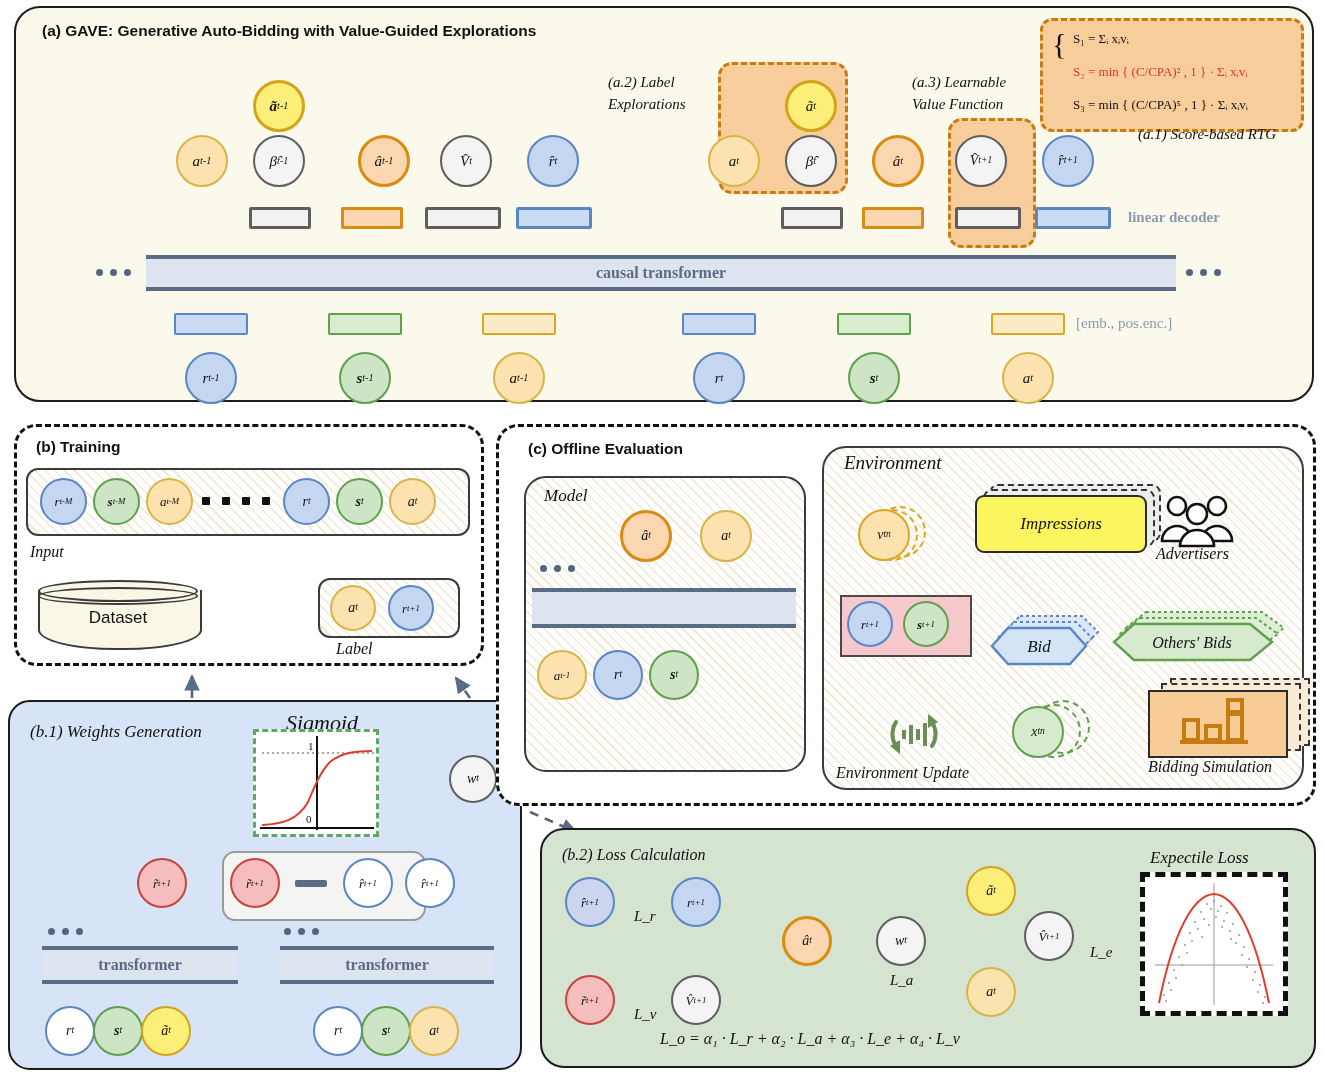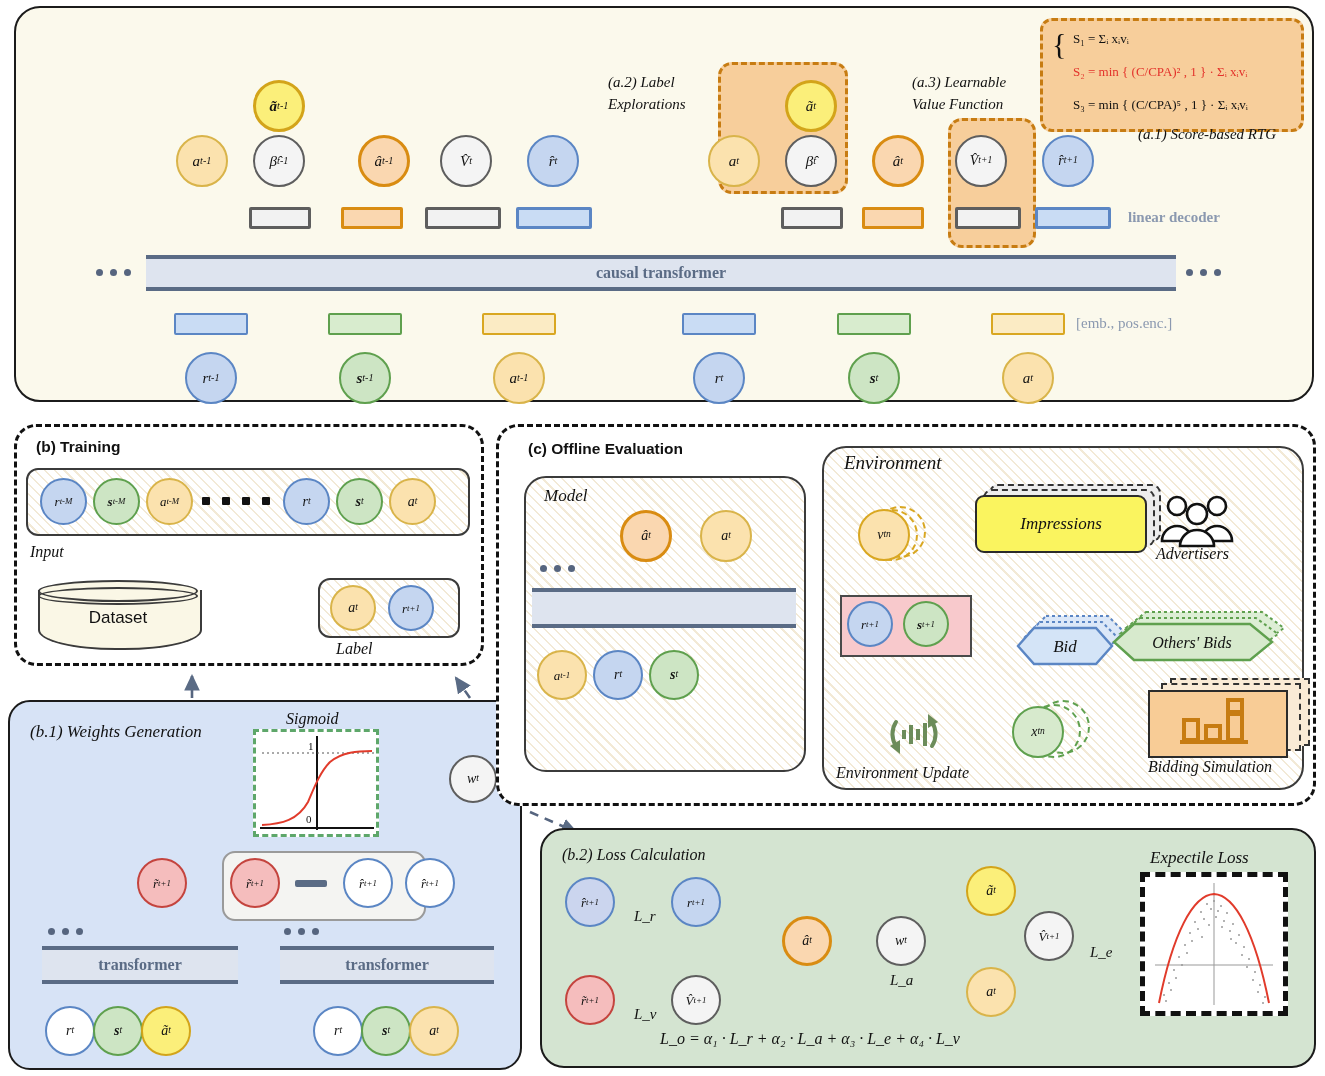--- a/index.html
+++ b/index.html
@@ -182,20 +182,21 @@
       <path d="M922,950 L968,982" marker-end="url(#ahd)"></path>
       <path d="M1074,936 L1128,936" marker-end="url(#ahd)"></path>
     </g>
     <g stroke="#5A6B85" stroke-width="1.9" fill="none">
       <path d="M832,941 L876,941" marker-end="url(#ah)"></path>
     </g>
   </svg>
 
   <div class="panel" id="panel-a"></div>
 
+  <div class="lbl ptitle" style="left:42px;top:22px;">(a) GAVE: Generative Auto-Bidding with Value-Guided Explorations</div>
 
   <div class="dashbox" style="left:718px;top:62px;width:130px;height:132px;"></div>
 
   <div class="dashbox" style="left:948px;top:118px;width:88px;height:130px;"></div>
 
   <div class="abs" style="left:1040px;top:18px;width:258px;height:108px;border:3px dashed #C77C12;
               background:#F7CE9B;border-radius:12px;">
     <div class="abs" style="left:9px;top:6px;font-size:30px;color:#111;font-family:'Liberation Serif',serif;">{</div>
     <div class="abs ital" style="left:30px;top:10px;font-size:13px;color:#111;font-style:normal;">S₁ = Σᵢ xᵢvᵢ</div>
     <div class="abs ital" style="left:30px;top:43px;font-size:13px;color:#E3322B;font-style:normal;">S₂ = min { (C/CPA)² , 1 } · Σᵢ xᵢvᵢ</div>
@@ -373,21 +374,21 @@
       <sub>t</sub>
   </div>
   <div class="node" style="left:388px;top:585px;width:46px;height:46px;background:#C5D6F0;border:2.4px solid #5B86C4;font-size:13px;">
     <span>r</span>
       <sub>t+1</sub>
   </div>
   <div class="lbl ital" style="left:336px;top:640px;font-size:16px;">Label</div>
 
   <div class="panel" id="panel-b1"></div>
   <div class="lbl ital" style="left:30px;top:722px;font-size:17px;">(b.1) Weights Generation</div>
-  <div class="lbl ital" style="left:286px;top:710px;font-size:16px;font-style:italic;">Sigmoid</div>
+  <div class="lbl ital" style="left:286px;top:710px;font-size:22px;font-style:italic;">Sigmoid</div>
 
   <div class="abs" style="left:253px;top:729px;width:126px;height:108px;background:#fff;border:3px dashed #5EA76A;box-sizing:border-box;">
     <svg width="120" height="102" style="position:absolute;left:0;top:0;">
       <line x1="4" y1="96" x2="118" y2="96" stroke="#111" stroke-width="2"></line>
       <line x1="61" y1="4" x2="61" y2="98" stroke="#111" stroke-width="2"></line>
       <line x1="6" y1="21" x2="118" y2="21" stroke="#555" stroke-width="1" stroke-dasharray="2,3"></line>
       <path d="M6,93 C26,92 42,88 52,70 C58,56 64,40 74,30 C86,20 102,19 116,19" stroke="#E13B2B" stroke-width="2" fill="none"></path>
       <text x="52" y="18" font-size="11" fill="#111" font-family="Liberation Serif, serif">1</text>
       <text x="50" y="91" font-size="11" fill="#111" font-family="Liberation Serif, serif">0</text>
     </svg>
@@ -535,21 +536,21 @@
   <div class="abs" style="left:840px;top:595px;width:128px;height:58px;background:#F8C9CC;border:2.6px solid #4a4a4a;"></div>
   <div class="node" style="left:847px;top:601px;width:46px;height:46px;background:#C5D6F0;border:2.4px solid #5B86C4;font-size:13px;">
     <span>r</span>
       <sub>t+1</sub>
   </div>
   <div class="node" style="left:903px;top:601px;width:46px;height:46px;background:#CDE5C4;border:2.4px solid #5FA04E;font-size:13px;">
     <span class="bold-it">s</span>
       <sub>t+1</sub>
   </div>
 
-  <div class="abs" style="left:1016px;top:612px;">
+  <div class="abs" style="left:990px;top:612px;">
     <svg width="110" height="62" viewBox="0 0 110 62">
       <polygon points="30,4 92,4 108,20 92,36 30,36 14,20" fill="#DCE8F8" stroke="#5B86C4" stroke-width="2" stroke-dasharray="3,3"></polygon>
       <polygon points="24,10 86,10 102,26 86,42 24,42 8,26" fill="#DCE8F8" stroke="#5B86C4" stroke-width="2" stroke-dasharray="3,3"></polygon>
       <polygon points="18,16 80,16 96,34 80,52 18,52 2,34" fill="#D4E4F7" stroke="#5B86C4" stroke-width="2.4"></polygon>
       <text x="49" y="40" font-size="17" fill="#111" text-anchor="middle" font-family="Liberation Serif, serif" font-style="italic">Bid</text>
     </svg>
   </div>
 
   <div class="abs" style="left:1112px;top:608px;">
     <svg width="176" height="62" viewBox="0 0 176 62">

